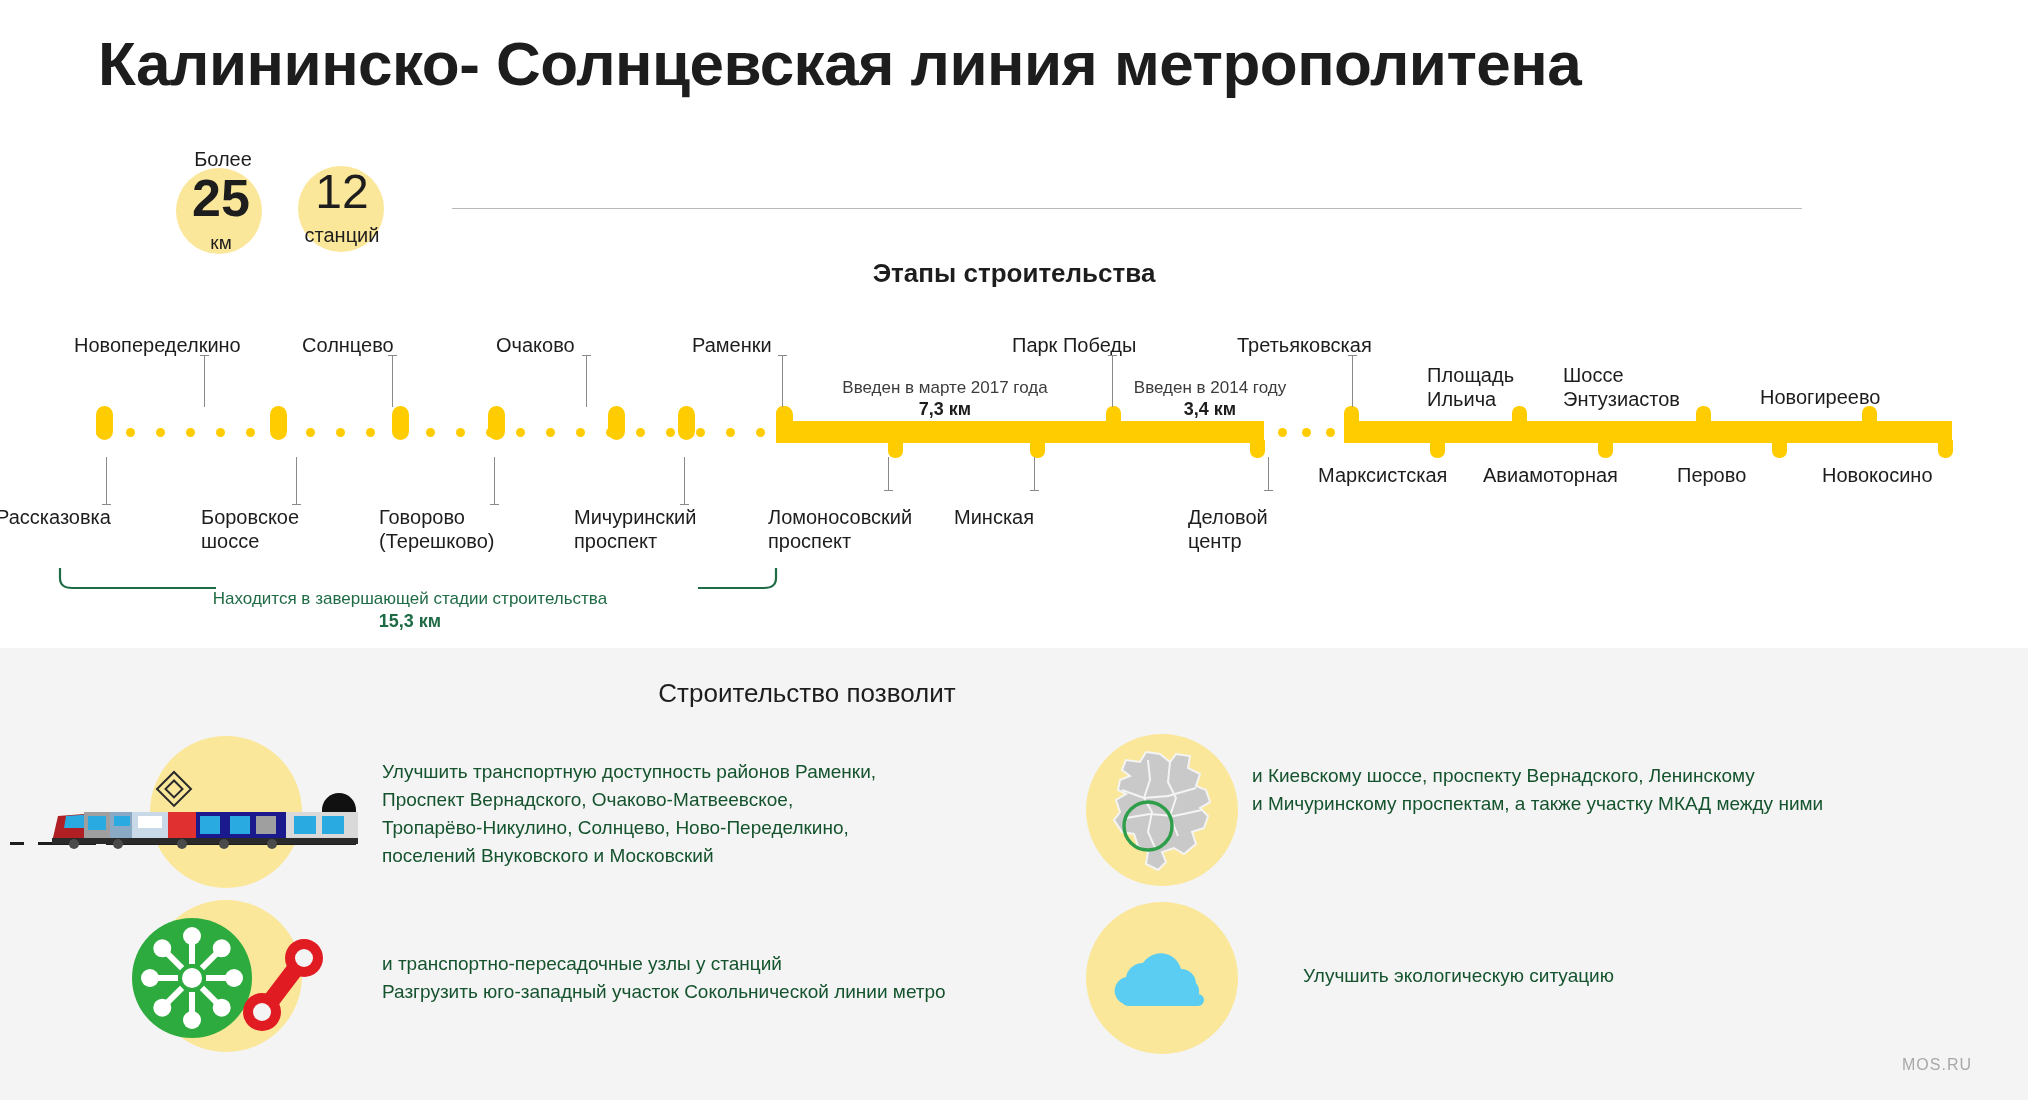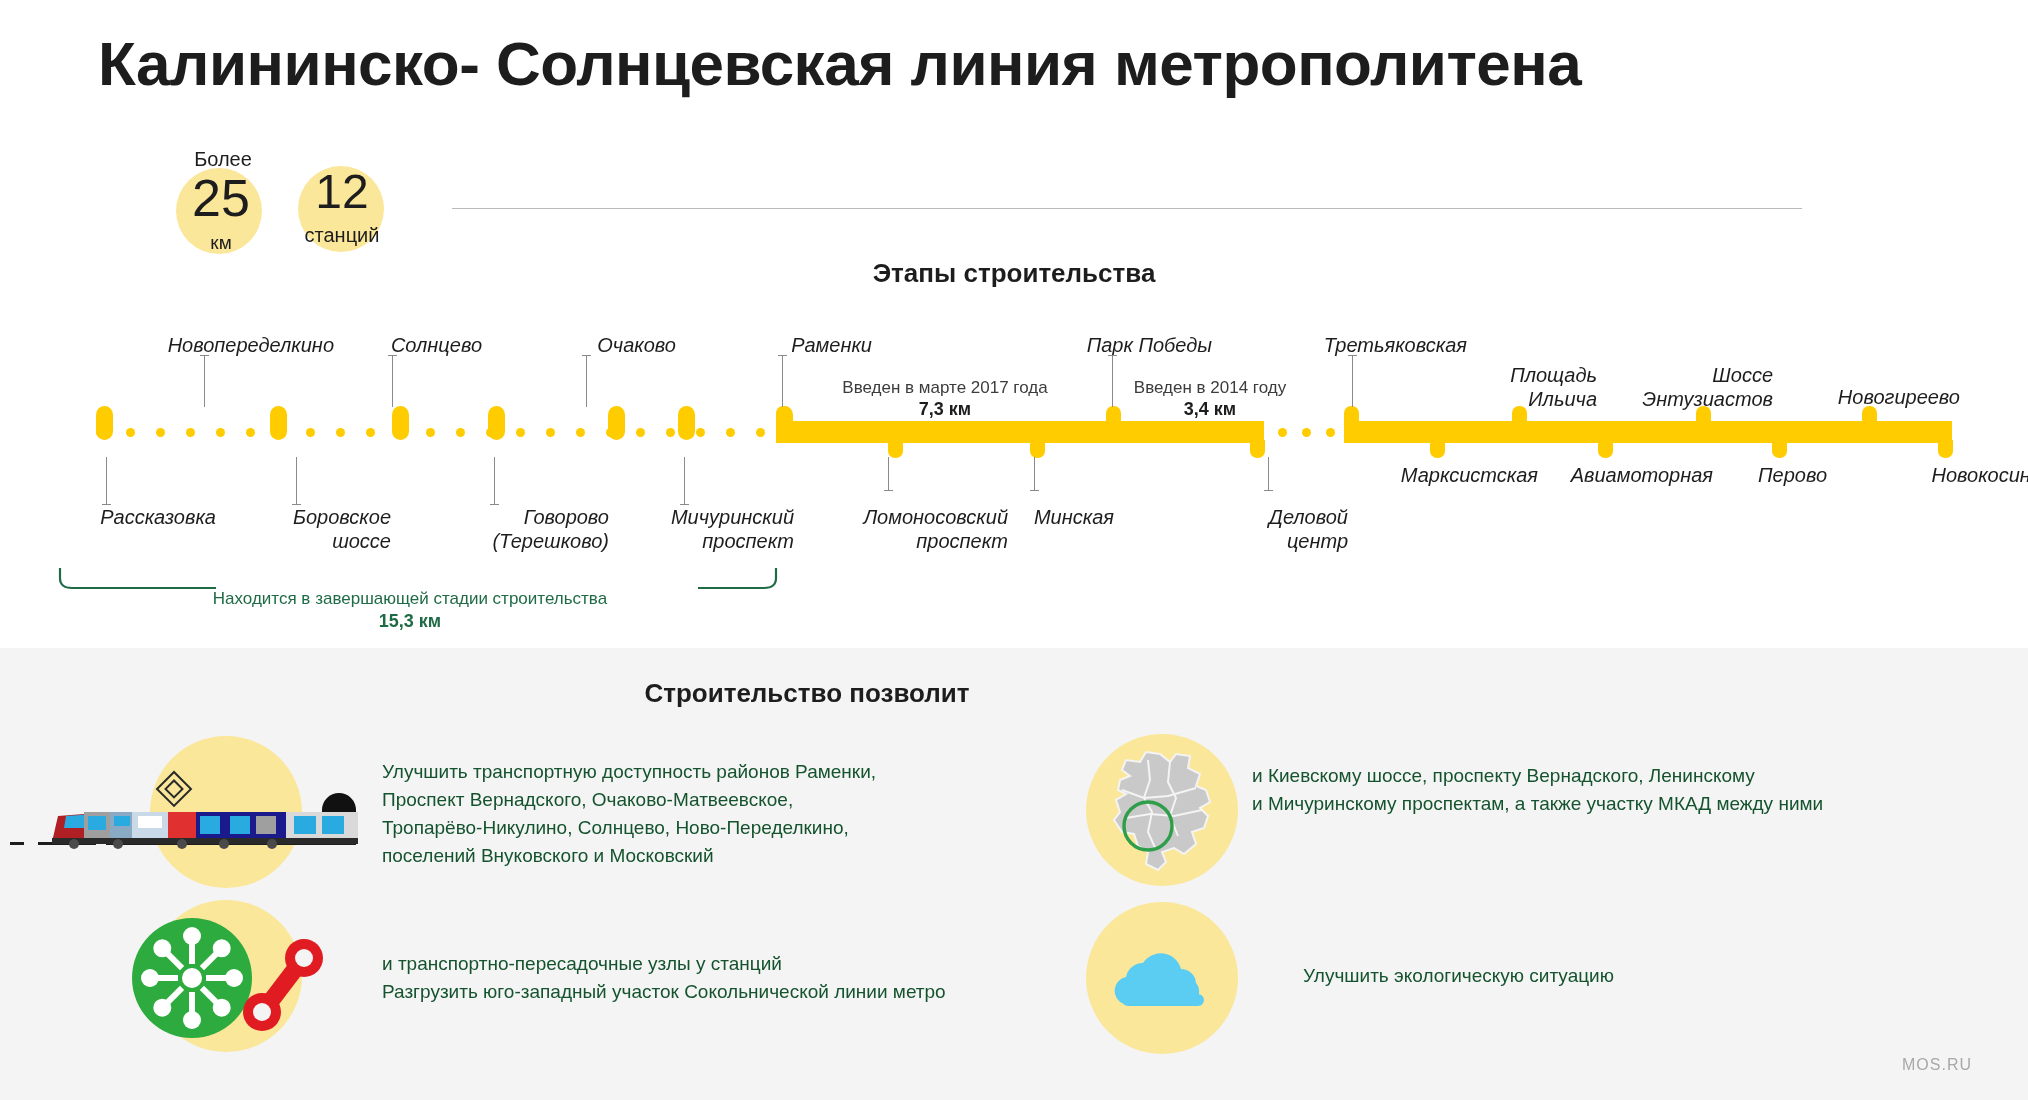--- a/index.html
+++ b/index.html
@@ -35,21 +35,21 @@
     background: #fbe79a;
   }
   .stat-km-more {
     position: absolute; left: 178px; top: 148px;
     width: 90px; text-align: center;
     font-size: 20px; color: #1d1d1d;
   }
   .stat-km-num {
     position: absolute; left: 176px; top: 172px;
     width: 90px; text-align: center;
-    font-size: 52px; font-weight: 400; color: #1d1d1d; line-height: 1;
+    font-size: 52px; font-weight: 700; color: #1d1d1d; line-height: 1;
   }
   .stat-km-unit {
     position: absolute; left: 176px; top: 232px;
     width: 90px; text-align: center;
     font-size: 19px; color: #1d1d1d;
   }
   .stat-st-num {
     position: absolute; left: 298px; top: 168px;
     width: 88px; text-align: center;
     font-size: 48px; font-weight: 400; color: #1d1d1d; line-height: 1;
@@ -104,21 +104,21 @@
   }
   .lead::before {
     content: ""; position: absolute; left: -4px; width: 9px; height: 1px;
     background: #8a8a8a;
   }
   .lead.up::before { top: 0; }
   .lead.dn::before { bottom: 0; }
 
   .st-label {
     position: absolute; font-size: 20px; color: #1d1d1d;
-    text-align: right; line-height: 1.18; white-space: nowrap; font-style: italic;
+    text-align: left; line-height: 1.18; white-space: nowrap;
   }
   .st-label.two { white-space: normal; }
 
   .phase-note {
     position: absolute; text-align: center; line-height: 1.22;
     font-size: 17px; color: #3c3c3c;
   }
   .phase-note b { font-size: 18px; color: #1d1d1d; }
 
   
@@ -136,21 +136,21 @@
 
   
   .bottom-section {
     position: absolute; left: 0; top: 648px;
     width: 2028px; height: 452px;
     background: #f4f4f4;
   }
   .benefits-title {
     position: absolute; left: 0; top: 30px;
     width: 1614px; text-align: center;
-    font-size: 26px; font-weight: 700; color: #1d1d1d;
+    font-size: 26px; font-weight: 400; color: #1d1d1d;
   }
   .benefit { position: absolute; }
   .benefit-circle {
     position: absolute; border-radius: 50%; background: #fbe79a;
   }
   .benefit-text {
     position: absolute; font-size: 19px; color: #14532d; line-height: 1.48;
   }
   .benefit-text div { white-space: nowrap; }
 

